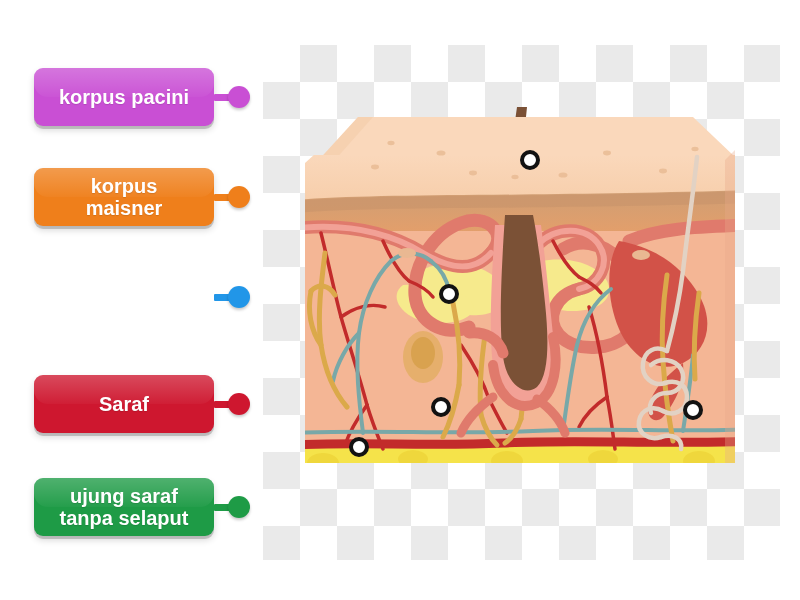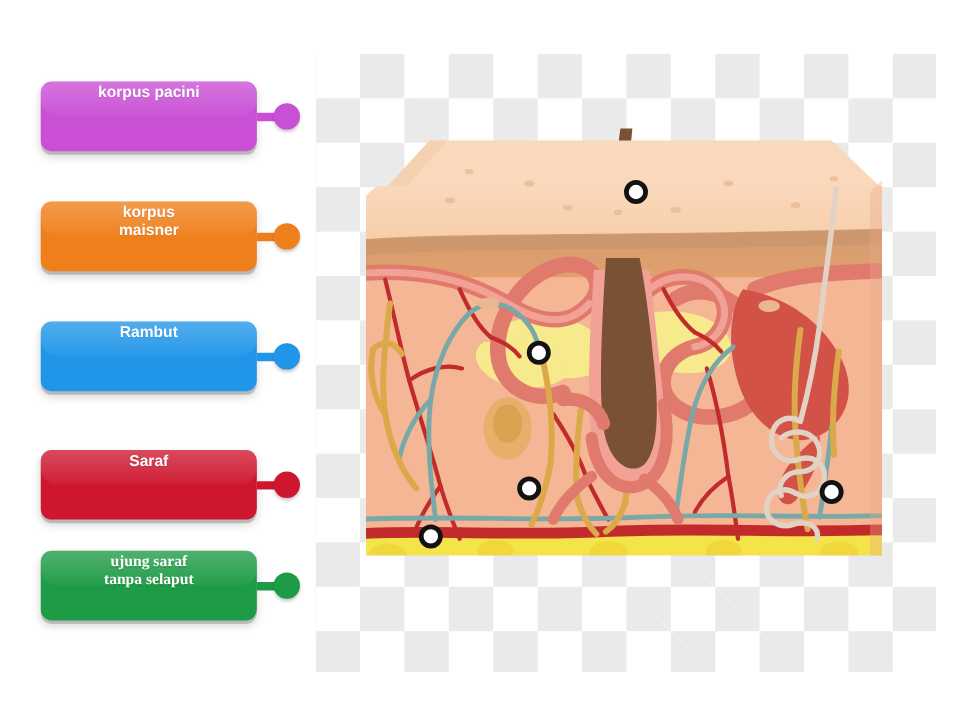--- a/index.html
+++ b/index.html
@@ -8,24 +8,24 @@
 
   
   #labels-panel { position:absolute; left:0; top:0; width:263px; height:600px; }
 
   .label-row { position:absolute; left:0; width:263px; height:62px; display:flex; align-items:center; }
 
   .label-chip {
     position:relative;
     width:180px; height:58px;
     border-radius:9px;
-    display:flex; align-items:flex-start; justify-content:center;
+    display:flex; align-items:center; justify-content:center;
     color:#ffffff;
     font-weight:bold;
-    font-size:13px;
+    font-size:20px;
     line-height:1.12;
     text-align:center;
     padding:2px 8px;
     margin-left:34px;
     box-shadow:0 3px 0 rgba(0,0,0,0.17), 0 4px 7px rgba(0,0,0,0.16);
     user-select:none;
   }
   .label-chip .chip-text { position:relative; z-index:2; text-shadow:0 1px 1px rgba(0,0,0,0.12); white-space:pre-line; }
   
   .label-chip::before{
@@ -75,40 +75,37 @@
       <span class="chip-text">korpus
 maisner</span>
     </div>
     <div class="connector">
       <span class="stub" style="background:#ef7f1b;"></span>
       <span class="dot" style="background:#ef7f1b;"></span>
     </div>
   </div>
 
   <div class="label-row" style="top:266px;">
-    <div class="label-chip" style="background:#2196e8;">
-      <span class="chip-text">Rambut</span>
-    </div>
     <div class="connector">
       <span class="stub" style="background:#2196e8;"></span>
       <span class="dot" style="background:#2196e8;"></span>
     </div>
   </div>
 
   <div class="label-row" style="top:373px;">
     <div class="label-chip" style="background:#ce172f;">
       <span class="chip-text">Saraf</span>
     </div>
     <div class="connector">
       <span class="stub" style="background:#ce172f;"></span>
       <span class="dot" style="background:#ce172f;"></span>
     </div>
   </div>
 
-  <div class="label-row" style="top:457px;font-family:Liberation Serif, serif;">
+  <div class="label-row" style="top:476px;">
     <div class="label-chip" style="background:#1e9b46;">
       <span class="chip-text">ujung saraf
 tanpa selaput</span>
     </div>
     <div class="connector">
       <span class="stub" style="background:#1e9b46;"></span>
       <span class="dot" style="background:#1e9b46;"></span>
     </div>
   </div>
 

